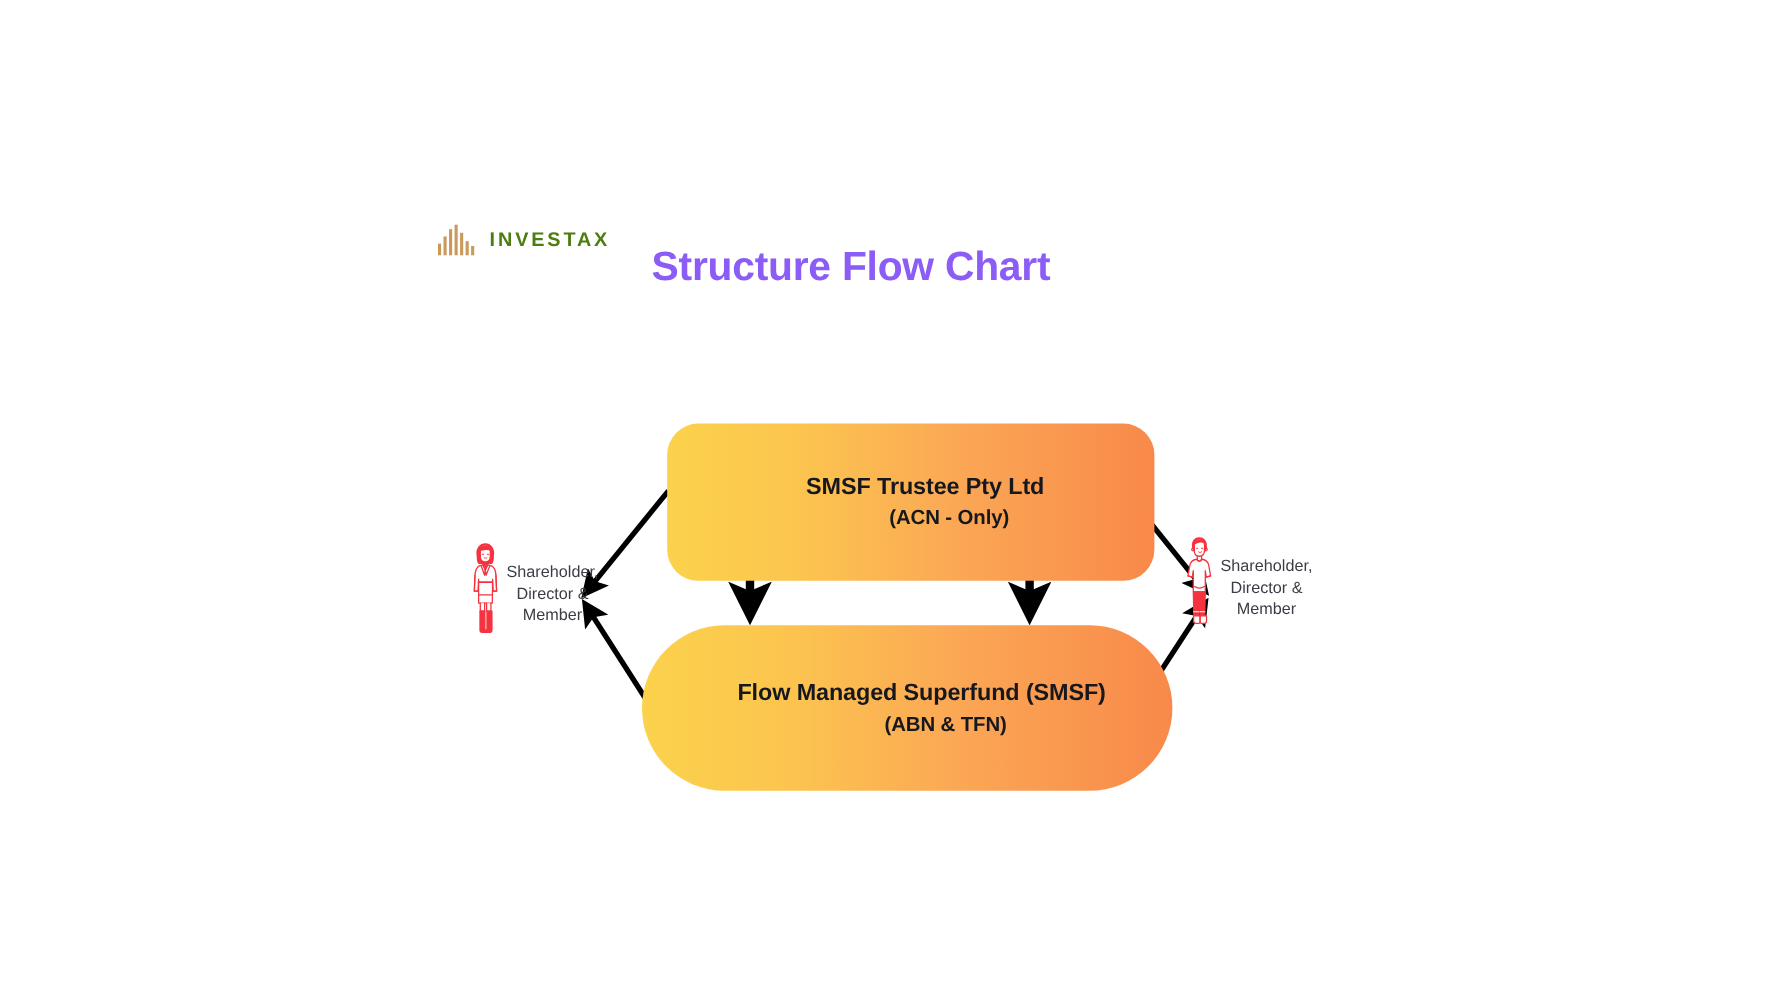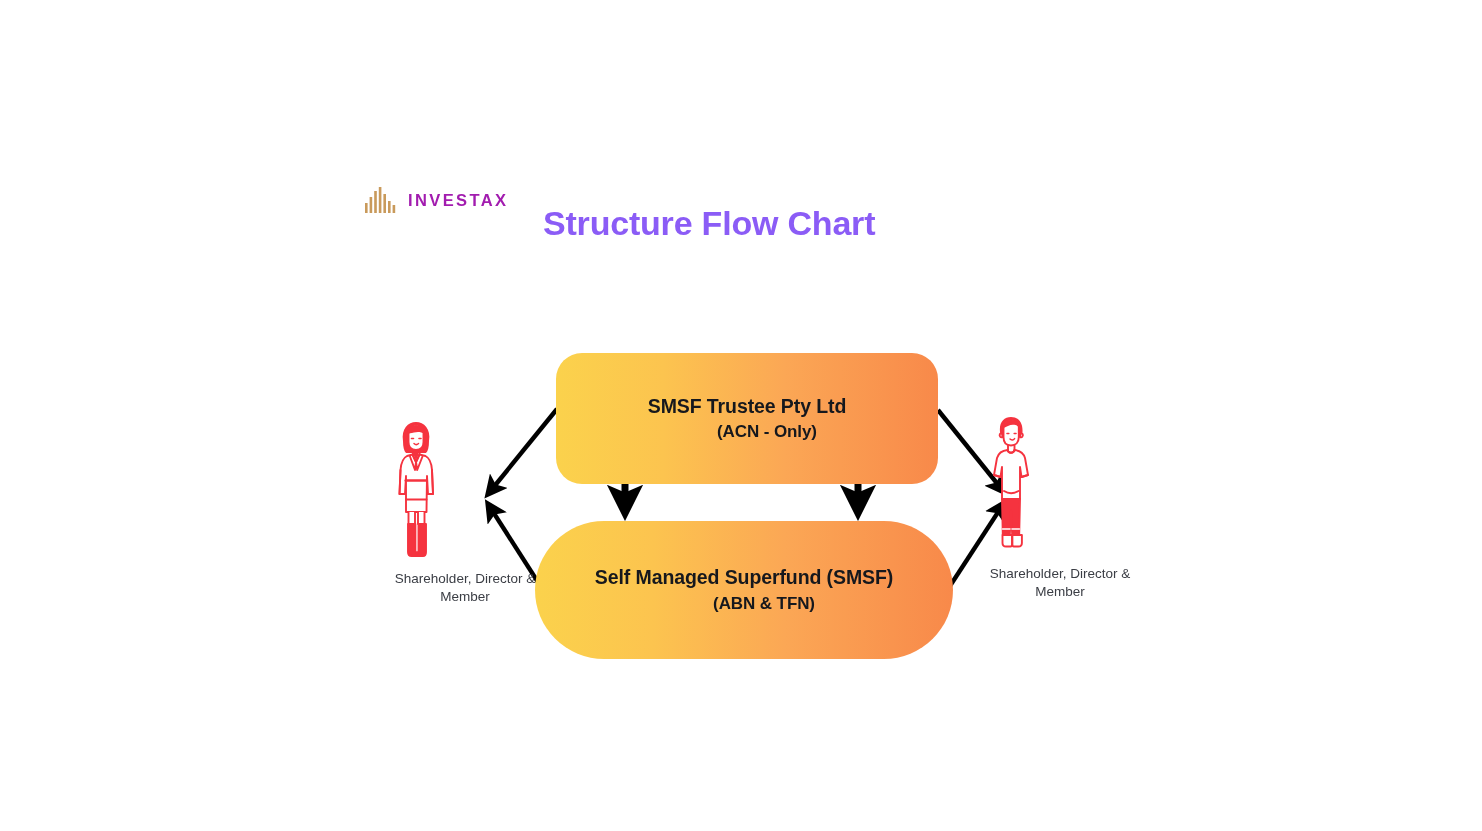--- a/index.html
+++ b/index.html
@@ -34,21 +34,21 @@
     align-items: center;
     gap: 9px;
     height: 30px;
   }
   #logo-mark { display: block; }
   #logo-word {
     font-family: "Liberation Sans", sans-serif;
     font-size: 16.5px;
     font-weight: 700;
     letter-spacing: 2.4px;
-    color: #a21caf;
+    color: #4d7c0f;
     line-height: 1;
     white-space: nowrap;
   }
   #page-title {
     position: absolute;
     left: 178px;
     top: 50%;
     transform: translateY(-50%);
     font-size: 34px;
     font-weight: 700;
@@ -70,20 +70,21 @@
   
   .node-box {
     position: absolute;
     display: flex;
     flex-direction: column;
     align-items: center;
     justify-content: center;
     text-align: center;
     background: linear-gradient(90deg, #fbd24c 0%, #fcc44f 28%, #fba755 60%, #f8894a 100%);
     color: #16181d;
+    padding-left: 24px;
   }
   #box-trustee {
     left: 556px;
     top: 353px;
     width: 382px;
     height: 131px;
     border-radius: 26px;
   }
   #box-smsf {
     left: 535px;
@@ -104,22 +105,22 @@
     line-height: 1.2;
     margin-top: 4px;
     letter-spacing: -0.1px;
     margin-left: 40px;
   }
 
   
   .person {
     position: absolute;
     display: flex;
-    flex-direction: column;
-    align-items: flex-start;
+    flex-direction: row;
+    align-items: center;
   }
   #person-left  { left: 390px; top: 420px; width: 112px; }
   #person-right { left: 985px; top: 415px; width: 112px; }
   .person-figure { display: block; }
   .person-caption {
     margin-top: 8px;
     font-size: 13.5px;
     line-height: 1.35;
     color: #3a3d44;
     text-align: center;
@@ -180,21 +181,21 @@
       <line x1="948" y1="589" x2="1004" y2="503" stroke="#000" stroke-width="4.4" marker-end="url(#ah)"></line>
     </g>
   </svg>
 
   <div id="box-trustee" class="node-box">
     <div class="node-title">SMSF Trustee Pty Ltd</div>
     <div class="node-sub">(ACN - Only)</div>
   </div>
 
   <div id="box-smsf" class="node-box">
-    <div class="node-title">Self Managed Superfund (SMSF)</div>
+    <div class="node-title">Flow Managed Superfund (SMSF)</div>
     <div class="node-sub">(ABN &amp; TFN)</div>
   </div>
 
   <div id="person-left" class="person">
     <svg class="person-figure" width="52" height="142" viewBox="0 0 52 142">
       <g fill="none" stroke="#f5333f" stroke-width="1.9" stroke-linecap="round" stroke-linejoin="round">
 
         <path d="M13 21 C11 9 18 2 26 2 C34 2 41 9 39 21 C39 27 38 31 36 33 L16 33 C14 31 13 27 13 21 Z" fill="#f5333f" stroke="none"></path>
 
         <path d="M18.5 13 C18.5 7.5 22 4.5 26 4.5 C30 4.5 33.5 7.5 33.5 13 L33.5 22 C33.5 27 30.5 30 26 30 C21.5 30 18.5 27 18.5 22 Z" fill="#ffffff"></path>

